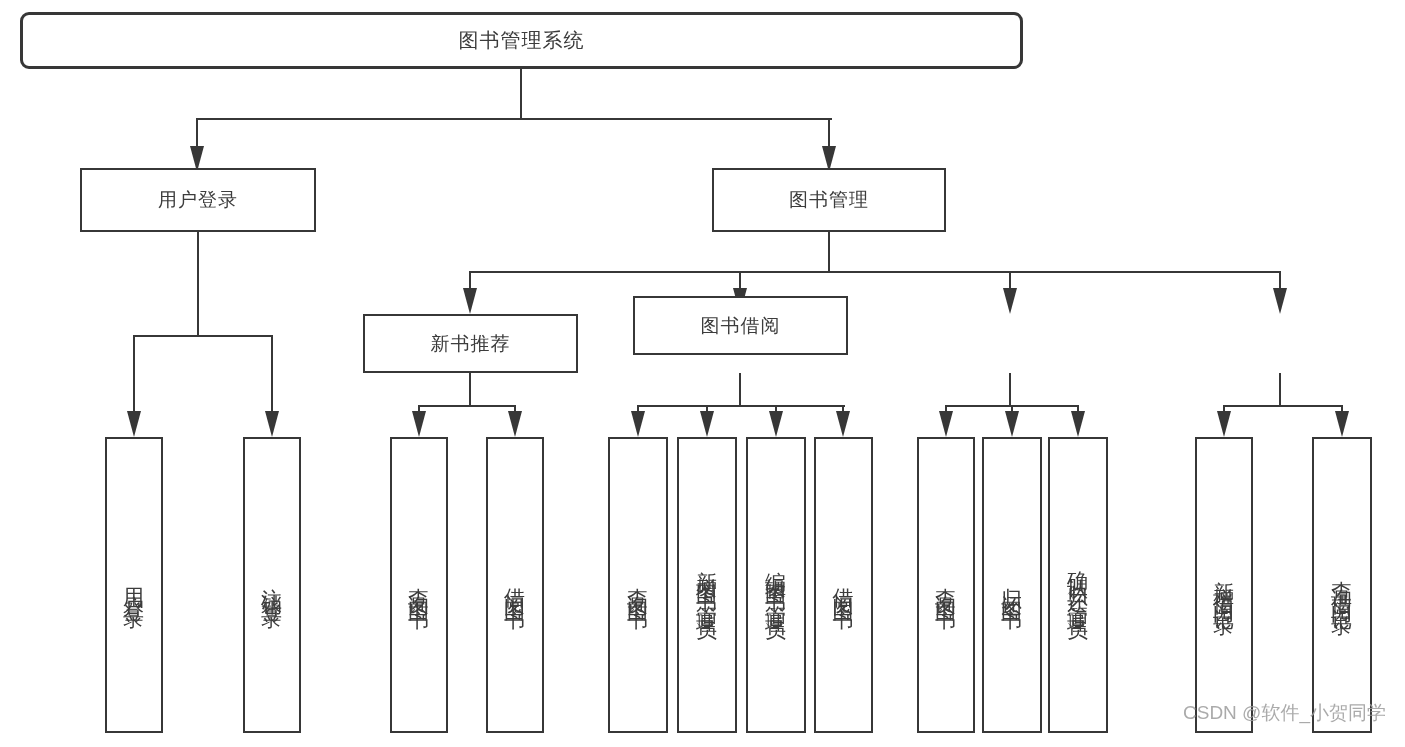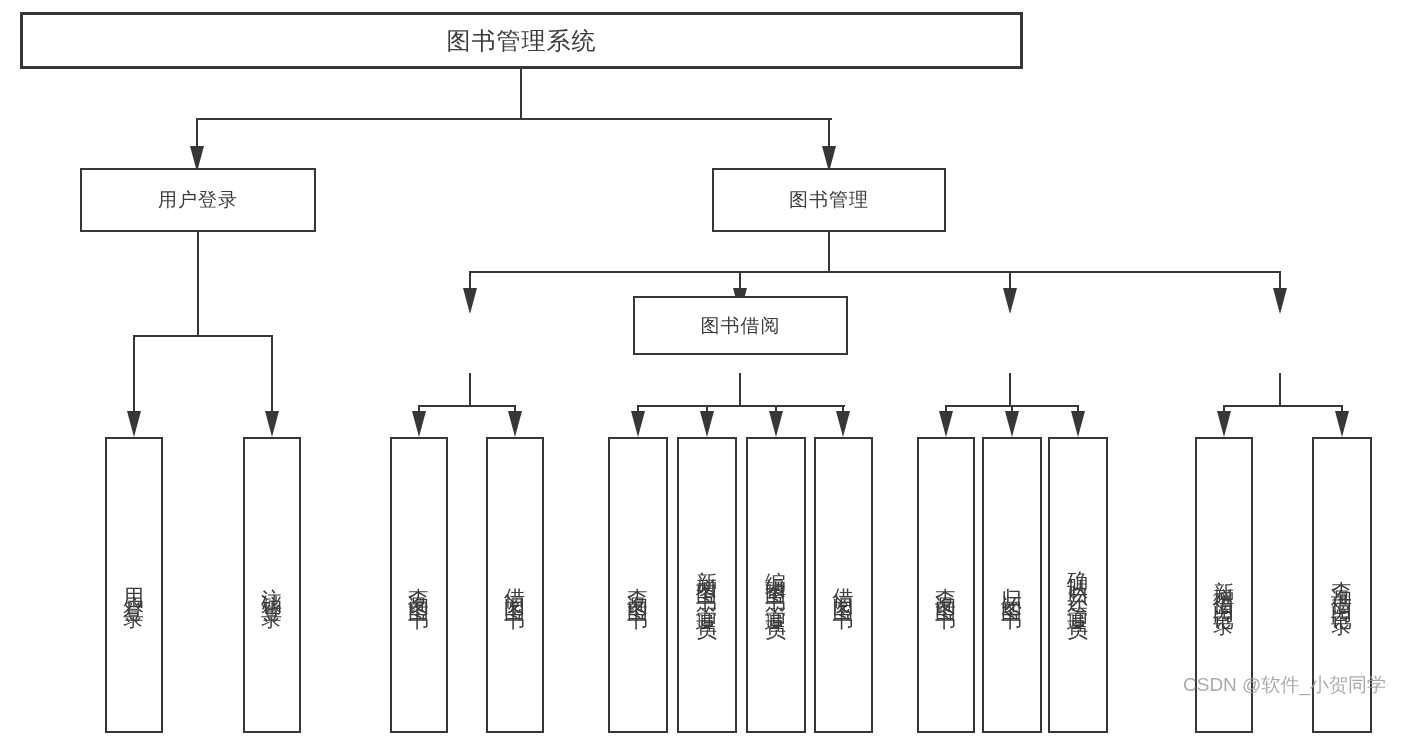--- a/index.html
+++ b/index.html
@@ -14,40 +14,40 @@
   .box {
     position: absolute;
     box-sizing: border-box;
     border: 2px solid #373737;
     background: #ffffff;
     display: flex;
     align-items: center;
     justify-content: center;
     color: #3c3c3c;
   }
-  .box-root { border-width: 3px; font-size: 24px; letter-spacing: 1px; }
+  .box-root { border-width: 3px; font-size: 20px; letter-spacing: 1px; border-radius: 9px; }
   .box-h { font-size: 19px; letter-spacing: 1px; }
   .box-v {
     writing-mode: vertical-rl;
     font-size: 21px;
     letter-spacing: 7px;
     line-height: 1;
   }
   .ln { position: absolute; background: #373737; }
   .arrow-down {
     position: absolute;
     width: 0; height: 0;
     border-left: 7px solid transparent;
     border-right: 7px solid transparent;
     border-top: 26px solid #373737;
   }
   .watermark {
     position: absolute;
     left: 1183px;
-    top: 672px;
+    top: 700px;
     font-size: 19px;
     color: #9c9c9c;
     opacity: 0.85;
     white-space: nowrap;
     z-index: 5;
   }
 </style>
 </head>
 <body>
 
@@ -78,20 +78,21 @@
   <div class="ln" style="left:469px; top:271px; width:812px; height:2px;"></div>
   <div class="ln" style="left:469px; top:273px; width:2px; height:17px;"></div>
   <div class="arrow-down" style="left:463px; top:288px;"></div>
   <div class="ln" style="left:739px; top:273px; width:2px; height:17px;"></div>
   <div class="arrow-down" style="left:733px; top:288px;"></div>
   <div class="ln" style="left:1009px; top:273px; width:2px; height:17px;"></div>
   <div class="arrow-down" style="left:1003px; top:288px;"></div>
   <div class="ln" style="left:1279px; top:273px; width:2px; height:17px;"></div>
   <div class="arrow-down" style="left:1273px; top:288px;"></div>
 
+  <div class="box box-h" style="left:363px; top:314px; width:215px; height:59px;">新书推荐</div>
   <div class="box box-h" style="left:633px; top:296px; width:215px; height:59px;">图书借阅</div>
 
   <div class="ln" style="left:469px; top:373px; width:2px; height:33px;"></div>
   <div class="ln" style="left:739px; top:373px; width:2px; height:33px;"></div>
   <div class="ln" style="left:1009px; top:373px; width:2px; height:33px;"></div>
   <div class="ln" style="left:1279px; top:373px; width:2px; height:33px;"></div>
 
   <div class="ln" style="left:418px; top:405px; width:98px; height:2px;"></div>
   <div class="ln" style="left:637px; top:405px; width:208px; height:2px;"></div>
   <div class="ln" style="left:945px; top:405px; width:134px; height:2px;"></div>

